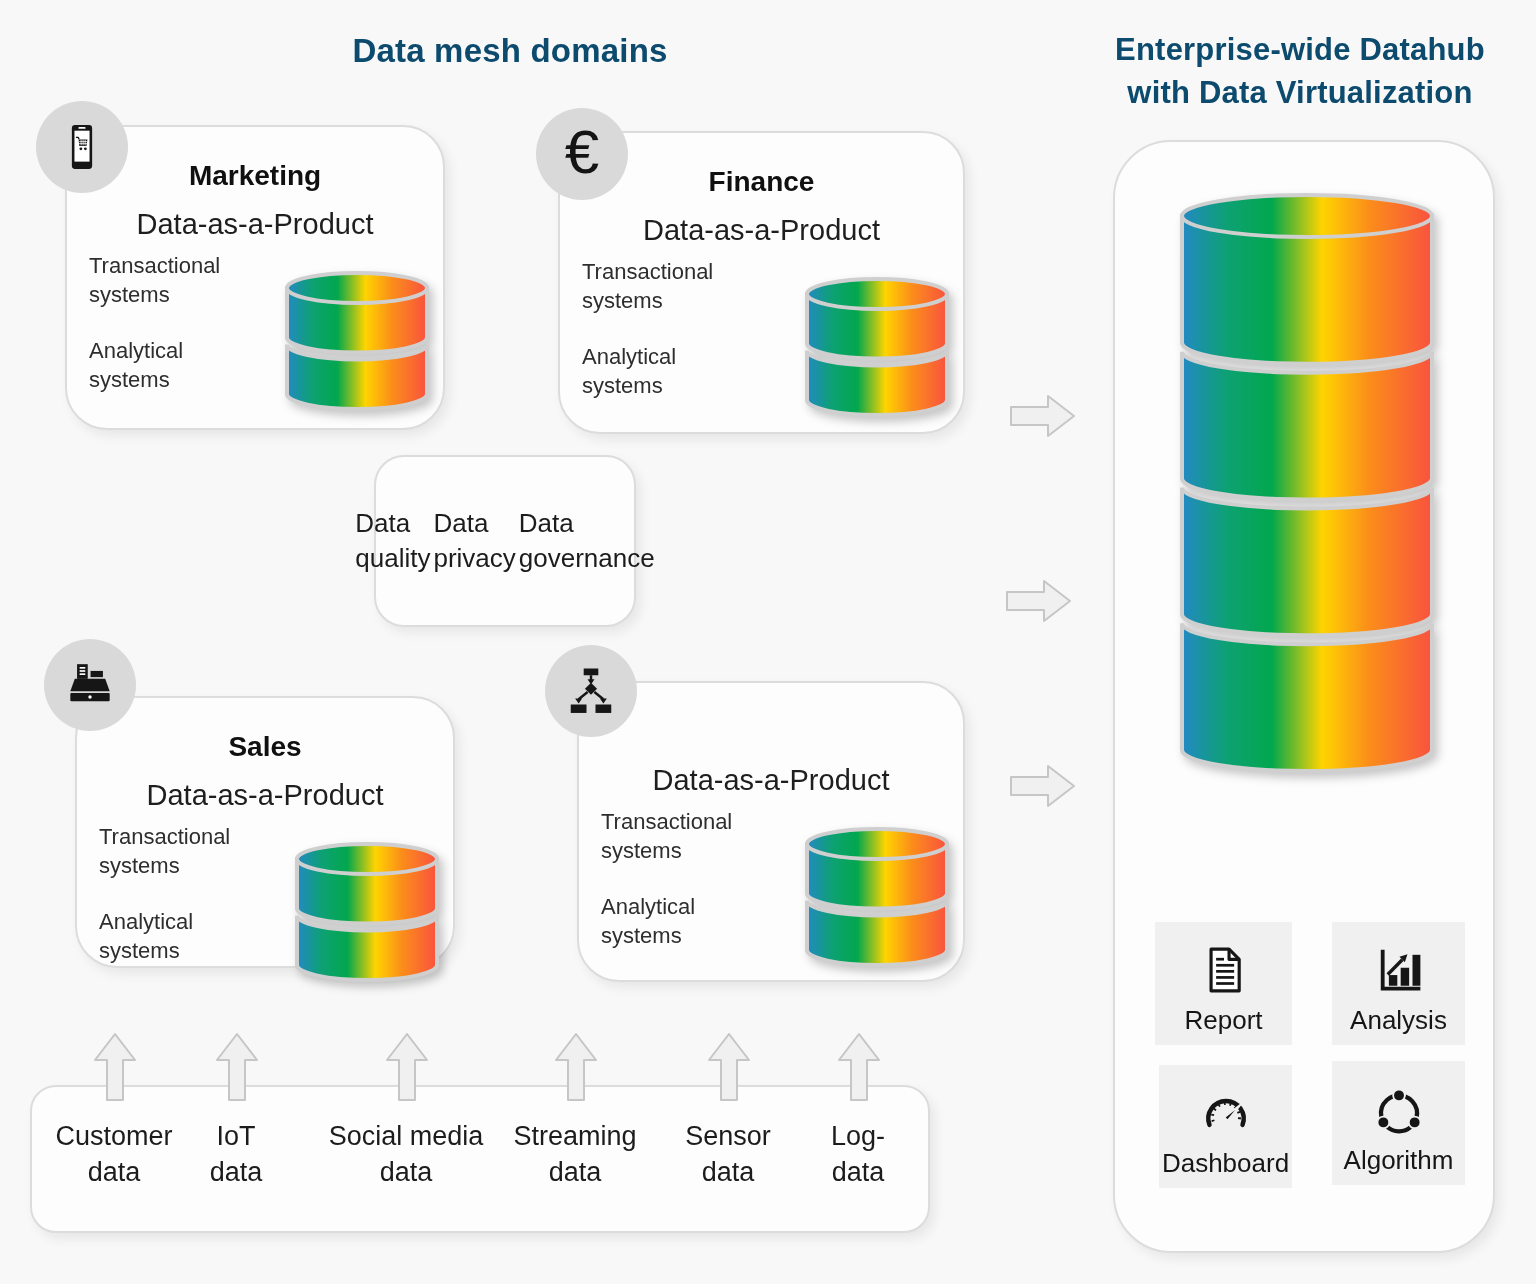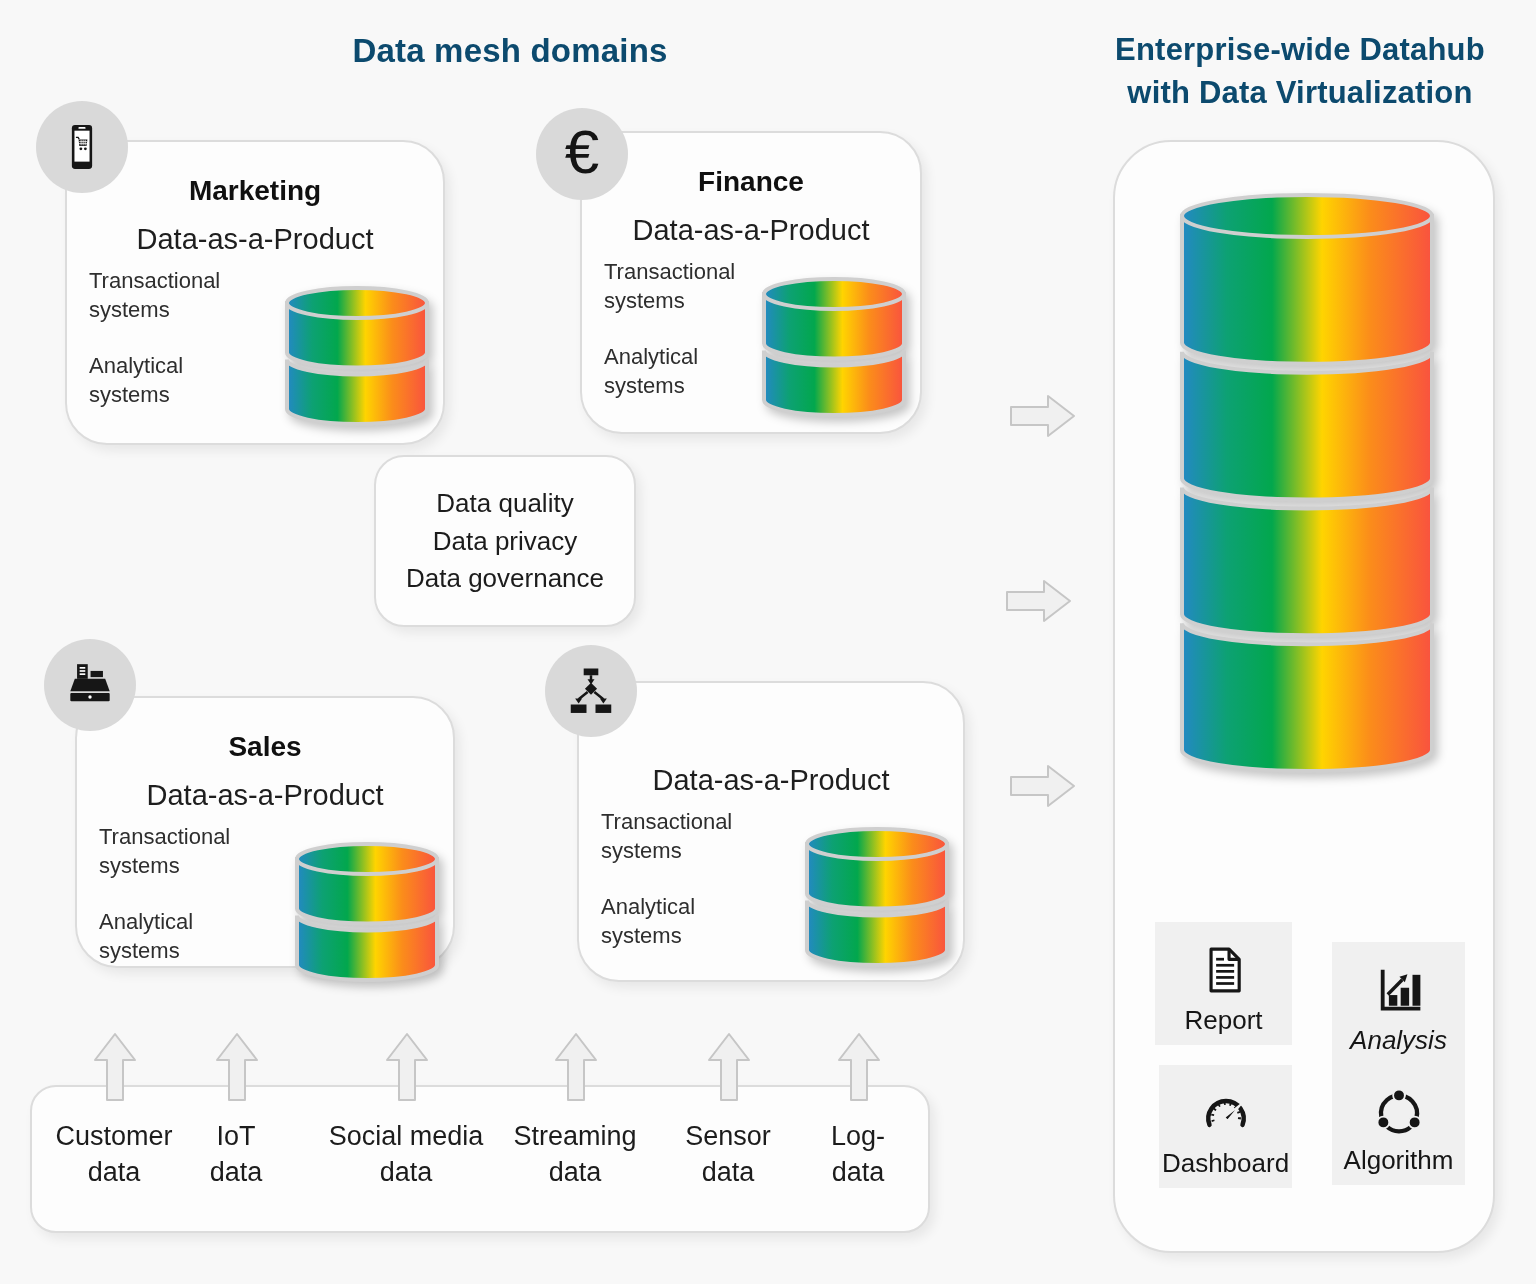--- a/index.html
+++ b/index.html
@@ -11,43 +11,43 @@
   
   .title{position:absolute;font-weight:bold;color:#0c4a6e;text-align:center;letter-spacing:.2px;}
   .left-title{left:280px;top:32px;width:460px;font-size:33px;}
   .right-title{left:1088px;top:28px;width:424px;font-size:31px;line-height:43px;}
   
   .panel{
     position:absolute;background:#fdfdfd;border:2px solid #dcdcdc;
     box-shadow:5px 6px 12px rgba(0,0,0,.07);box-sizing:border-box;
   }
   .domain{border-radius:42px;}
-  .domain-marketing{left:65px;top:125px;width:380px;height:305px;margin-top:15px;}
-  .domain-finance{left:580px;top:131px;width:342px;height:303px;}
+  .domain-marketing{left:65px;top:125px;width:380px;height:305px;}
+  .domain-finance{left:558px;top:131px;width:407px;height:303px;}
   .domain-sales{left:75px;top:696px;width:380px;height:272px;}
   .domain-operations{left:577px;top:681px;width:388px;height:301px;}
   .domain-name{position:absolute;top:33px;left:0;width:100%;margin:0;text-align:center;
     font-size:28px;font-weight:bold;color:#101010;}
   .domain-sub{position:absolute;top:81px;left:0;width:100%;text-align:center;font-size:29px;color:#1e1e1e;}
   .sys{position:absolute;left:22px;width:175px;margin:0;font-size:22px;line-height:1.32;color:#2e2e2e;}
   .sys1{top:124px;} .sys2{top:209px;}
   .db-small{position:absolute;top:143px;right:13px;width:146px;height:142px;}
   .db-small svg,.db-big svg{filter:drop-shadow(4px 5px 5px rgba(0,0,0,.22));}
   
   .badge{position:absolute;width:92px;height:92px;border-radius:50%;
     background:var(--circle-bg,#d9d9d9);display:flex;align-items:center;justify-content:center;z-index:5;}
   .badge svg{width:54px;height:54px;}
   .badge-marketing{left:36px;top:101px;}
   .badge-finance{left:536px;top:108px;}
   .badge-sales{left:44px;top:639px;}
   .badge-operations{left:545px;top:645px;}
   .euro{font-size:62px;font-weight:400;color:#141414;line-height:1;transform:translateY(-2px);}
   
   .gov-box{left:374px;top:455px;width:262px;height:172px;border-radius:30px;
-    display:flex;flex-direction:column;align-items:center;justify-content:center;gap:3px;}
+    display:flex;flex-direction:row;align-items:center;justify-content:center;gap:3px;}
   .gov-line{font-size:26px;color:#1c1c1c;line-height:1.33;}
   
   .flow-arrow{position:absolute;z-index:4;}
   .flow-arrow polygon{fill:var(--arrow-fill,#f0f0f0);stroke:var(--arrow-stroke,#c6c6c6);
     stroke-width:2;stroke-linejoin:round;}
   .ar1{left:1010px;top:394px;} .ar2{left:1006px;top:579px;} .ar3{left:1010px;top:764px;}
   .up0{left:93px;}  .up1{left:215px;} .up2{left:385px;}
   .up3{left:554px;} .up4{left:707px;} .up5{left:837px;}
   .arrow-up{top:1032px;}
   
@@ -57,21 +57,21 @@
   .src0{left:24px;} .src1{left:146px;} .src2{left:316px;}
   .src3{left:485px;} .src4{left:638px;} .src5{left:768px;}
   
   .hub-box{left:1113px;top:140px;width:382px;height:1113px;border-radius:58px;}
   .db-big{position:absolute;left:64px;top:50px;width:256px;height:582px;}
   .tile{position:absolute;background:var(--tile-bg,#f0f0f0);display:flex;flex-direction:column;
     align-items:center;justify-content:flex-end;padding-bottom:9px;box-sizing:border-box;}
   .tile svg{width:54px;height:54px;margin-bottom:8px;}
   .tile-label{font-size:26px;color:#161616;}
   .tile-report{left:40px;top:780px;width:137px;height:123px;}
-  .tile-analysis{left:217px;top:800px;width:133px;height:123px;font-style:italic;}
+  .tile-analysis{left:217px;top:780px;width:133px;height:123px;}
   .tile-dashboard{left:44px;top:923px;width:133px;height:123px;text-align:center;}
   .tile-algorithm{left:217px;top:919px;width:133px;height:124px;}
 </style>
 </head>
 <body>
 
 <div class="canvas" style="--page-bg: #f8f8f8; --circle-bg: #d9d9d9; --arrow-fill: #f0f0f0; --arrow-stroke: #c6c6c6; --tile-bg: #f0f0f0;">
 
   <div class="title left-title">Data mesh domains</div>
   <div class="title right-title">

